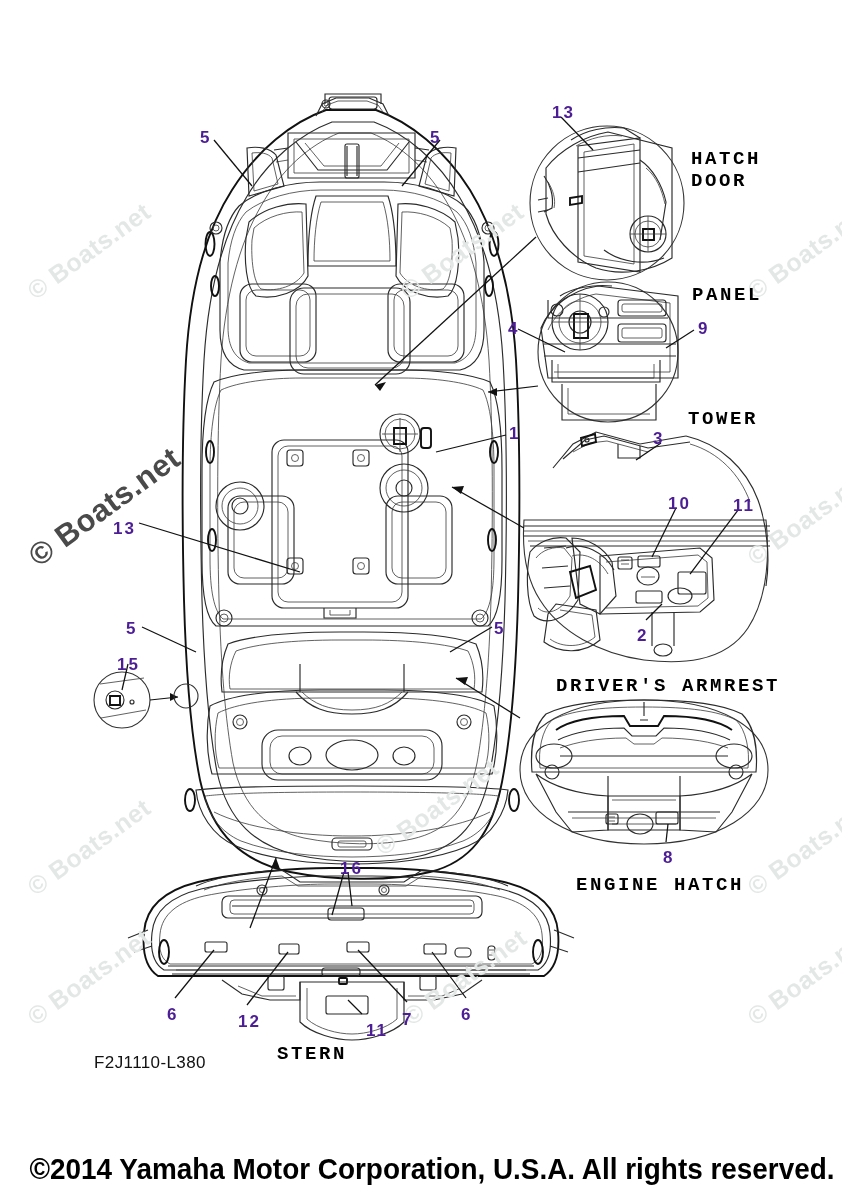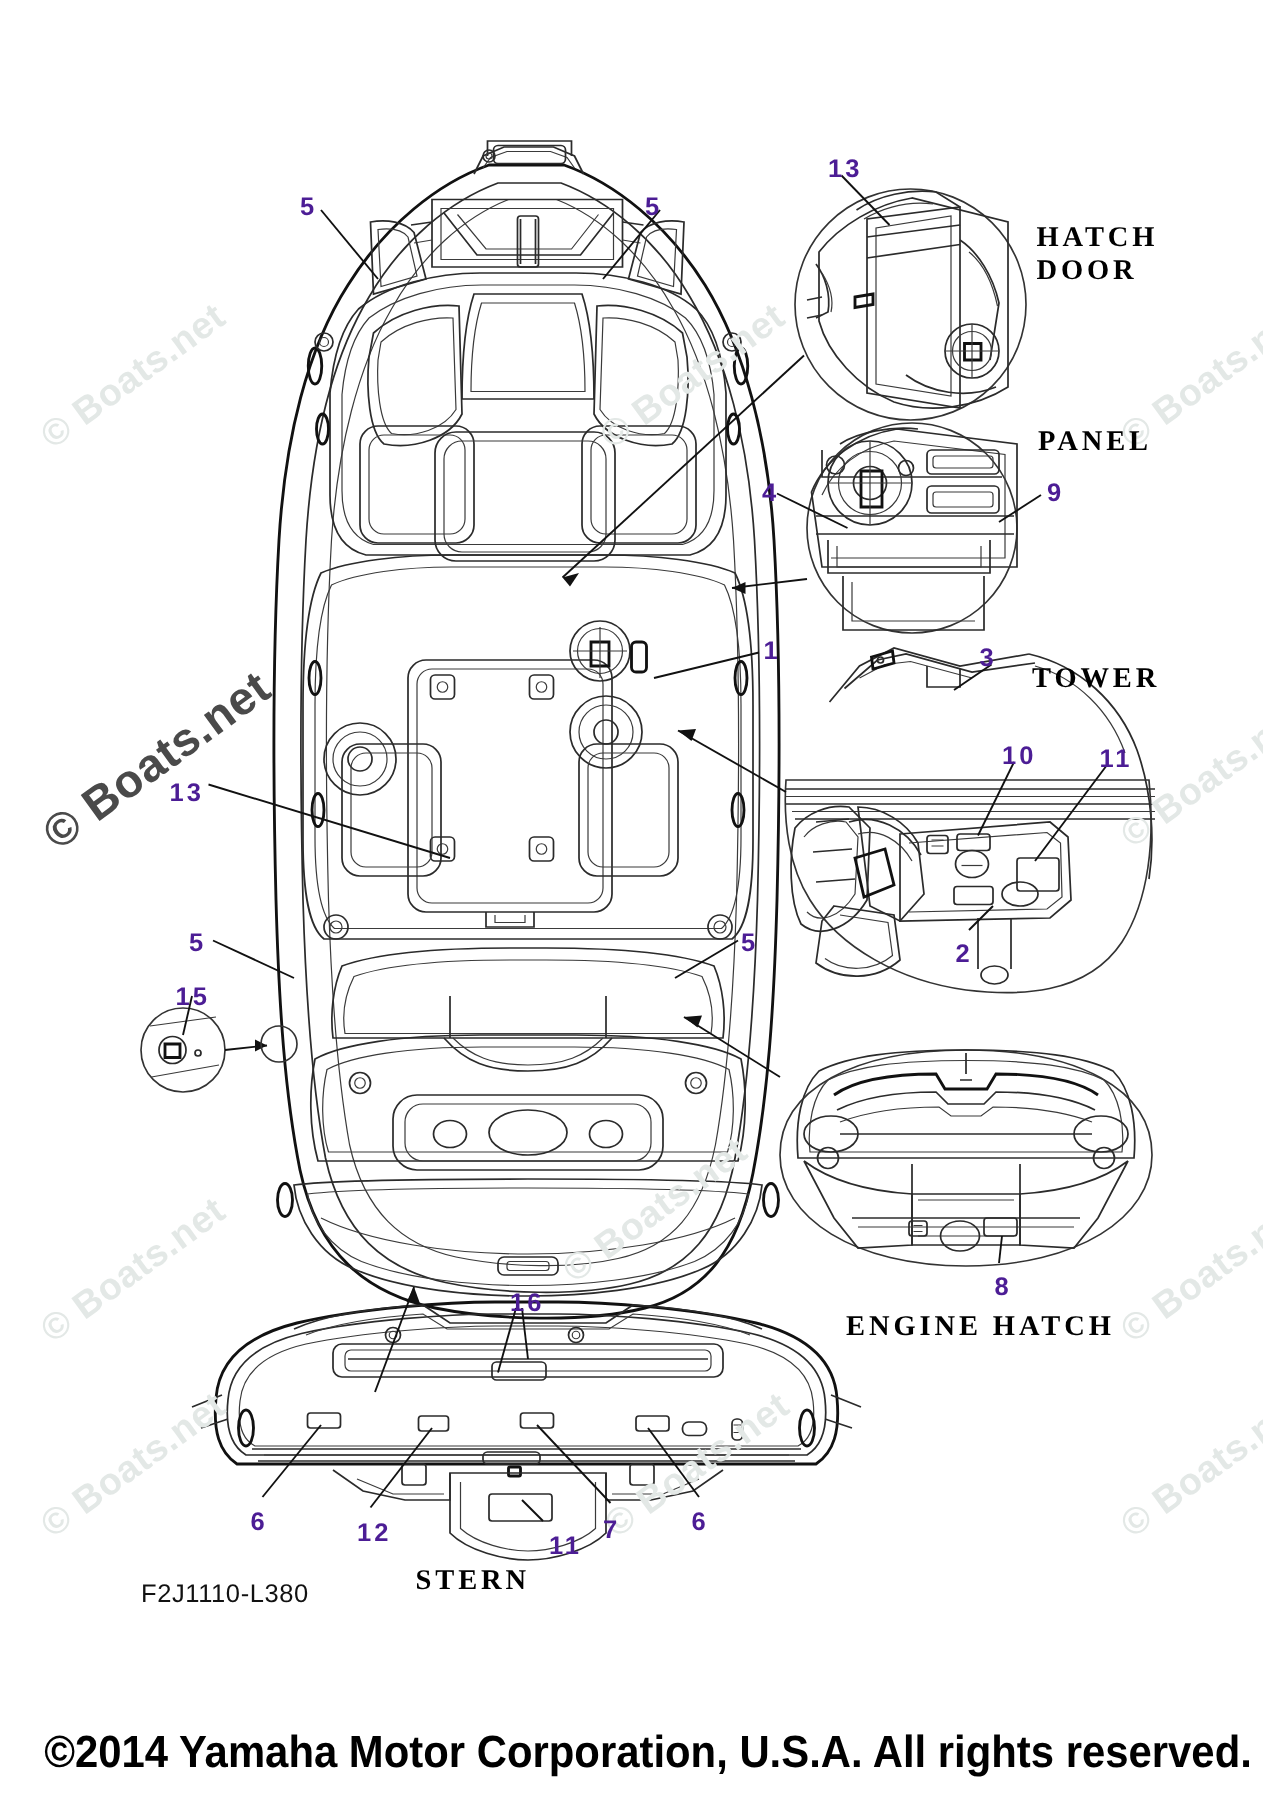--- a/index.html
+++ b/index.html
@@ -19,21 +19,21 @@
   .wm.dark{color:#4a4a4a;font-size:31px;}
 
   
   .cal{
     position:absolute;font-family:"Liberation Sans",sans-serif;
     font-weight:700;font-size:17px;letter-spacing:2px;color:#4c1d95;
     white-space:nowrap;line-height:1;
   }
   
   .sect{
-    position:absolute;font-family:Liberation Serif, serif;
+    position:absolute;font-family:Liberation Mono, monospace;
     font-weight:700;font-size:19px;letter-spacing:2.6px;color:#000;
     white-space:nowrap;line-height:1.18;
   }
   
   .partno{
     position:absolute;font-family:"Liberation Sans",sans-serif;
     font-weight:400;font-size:17px;letter-spacing:.4px;color:#111;white-space:nowrap;
   }
   .footer{
     position:absolute;left:0;right:0;text-align:center;
@@ -500,21 +500,22 @@
   <div class="cal" style="left:238px;top:1013px;">12</div>
   <div class="cal" style="left:366px;top:1022px;">11</div>
   <div class="cal" style="left:402px;top:1011px;">7</div>
   <div class="cal" style="left:461px;top:1006px;">6</div>
 
   <div class="sect" style="left:691px;top:148px;">
     <div>HATCH</div>
     <div>DOOR</div>
   </div>
   <div class="sect" style="left:692px;top:284px;">PANEL</div>
-  <div class="sect" style="left:688px;top:442px;">TOWER</div>
-  <div class="sect" style="left:564px;top:874px;">ENGINE HATCH</div>
+  <div class="sect" style="left:688px;top:408px;">TOWER</div>
+  <div class="sect" style="left:556px;top:675px;">DRIVER'S ARMREST</div>
+  <div class="sect" style="left:576px;top:874px;">ENGINE HATCH</div>
   <div class="sect" style="left:277px;top:1043px;">STERN</div>
 
   <div class="partno" style="left:94px;top:1053px;">F2J1110-L380</div>
 
   <div class="footer" style="top:1152px;">©2014 Yamaha Motor Corporation, U.S.A. All rights reserved.</div>
 
 </div>
 
 </body></html>

